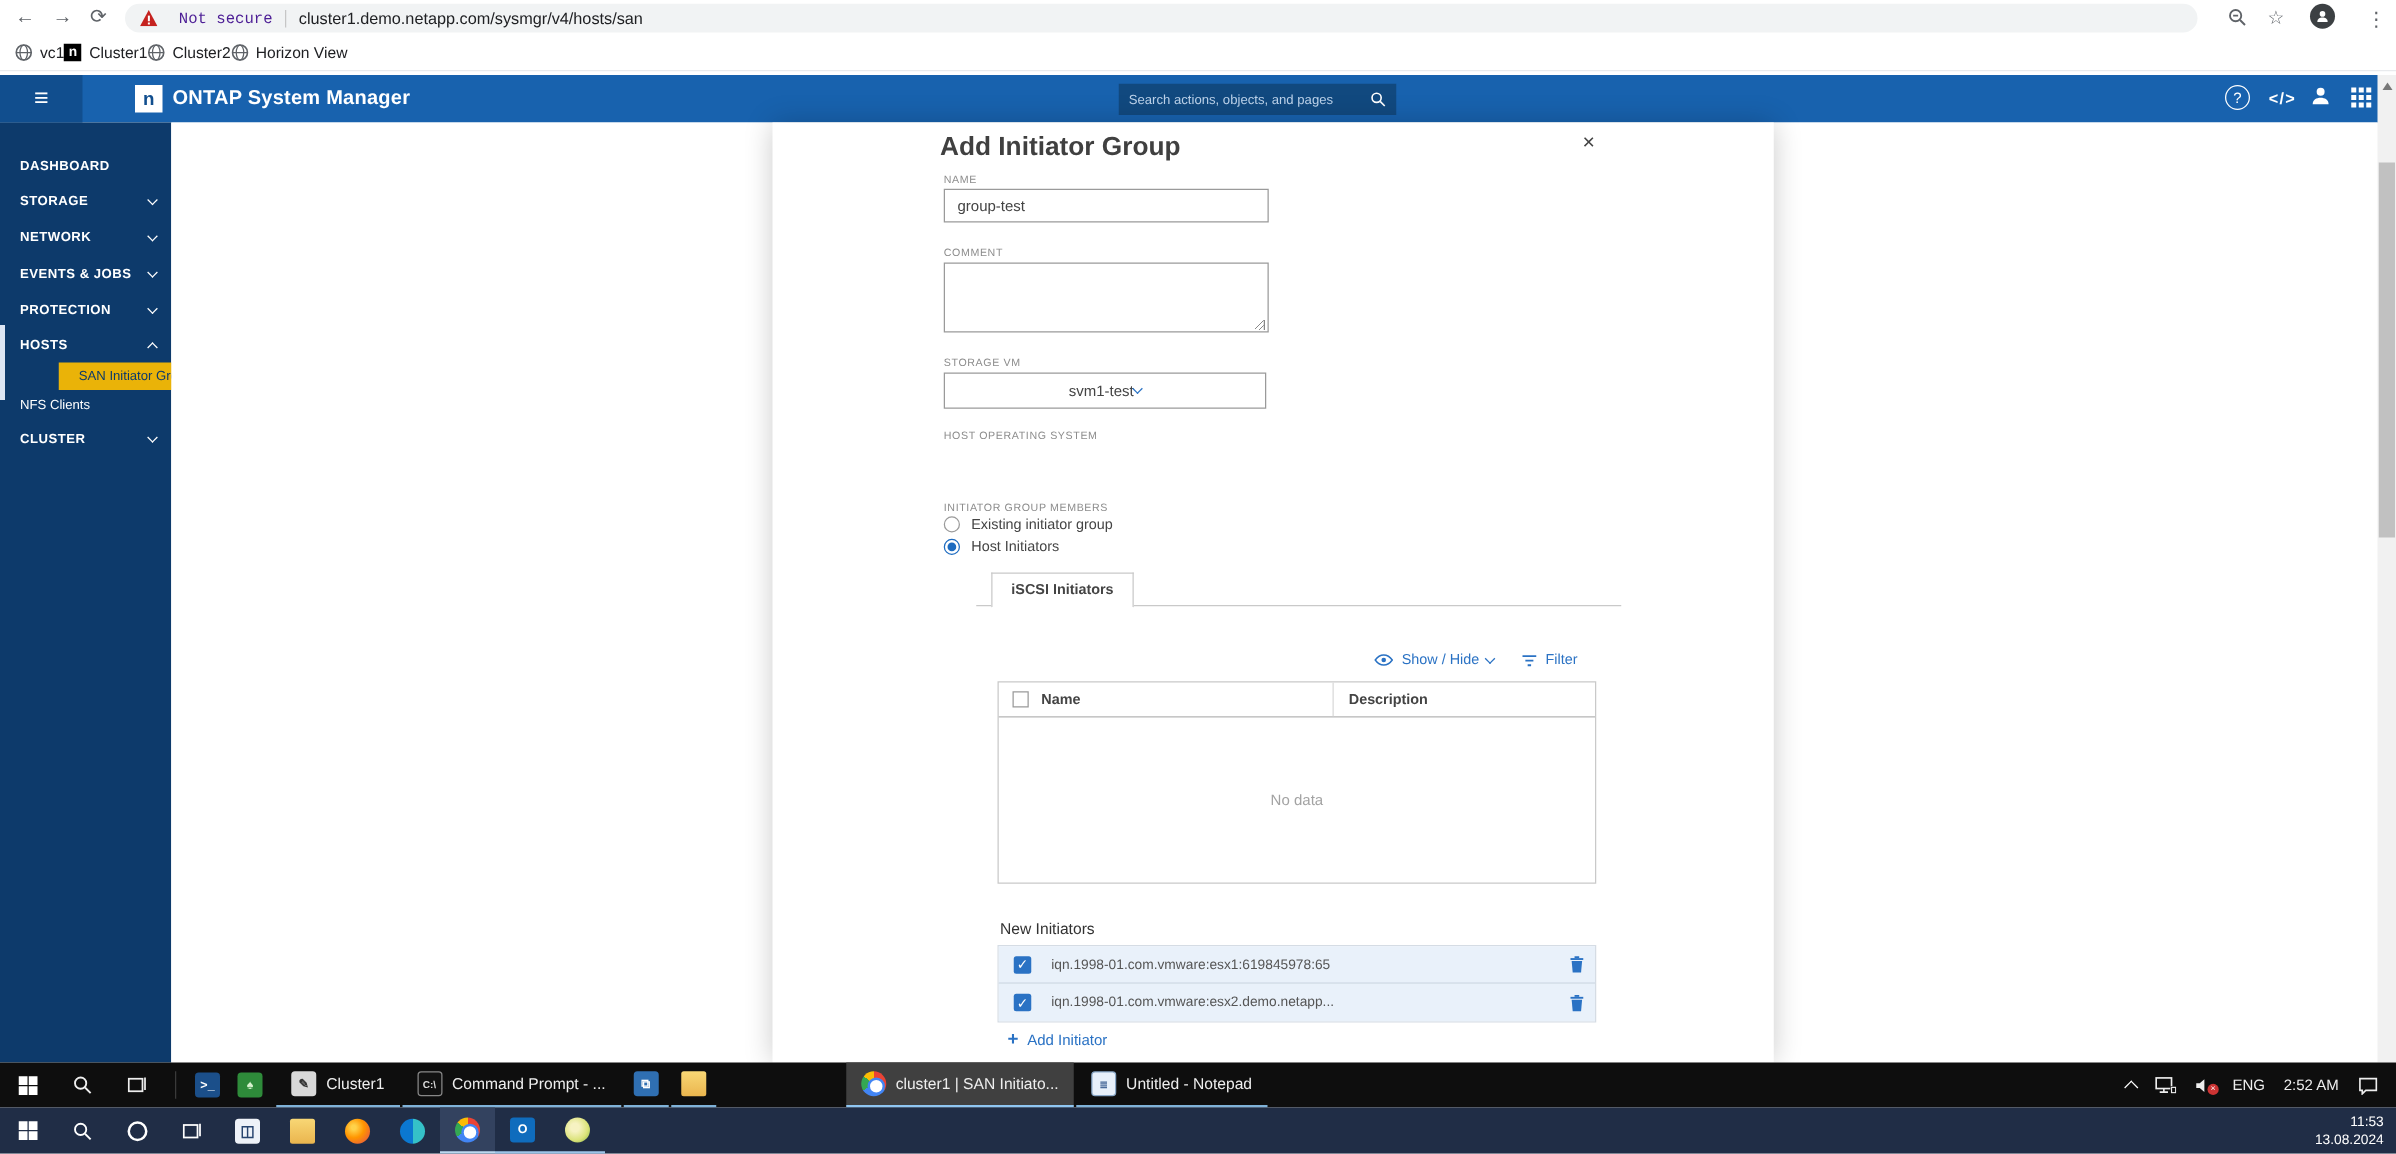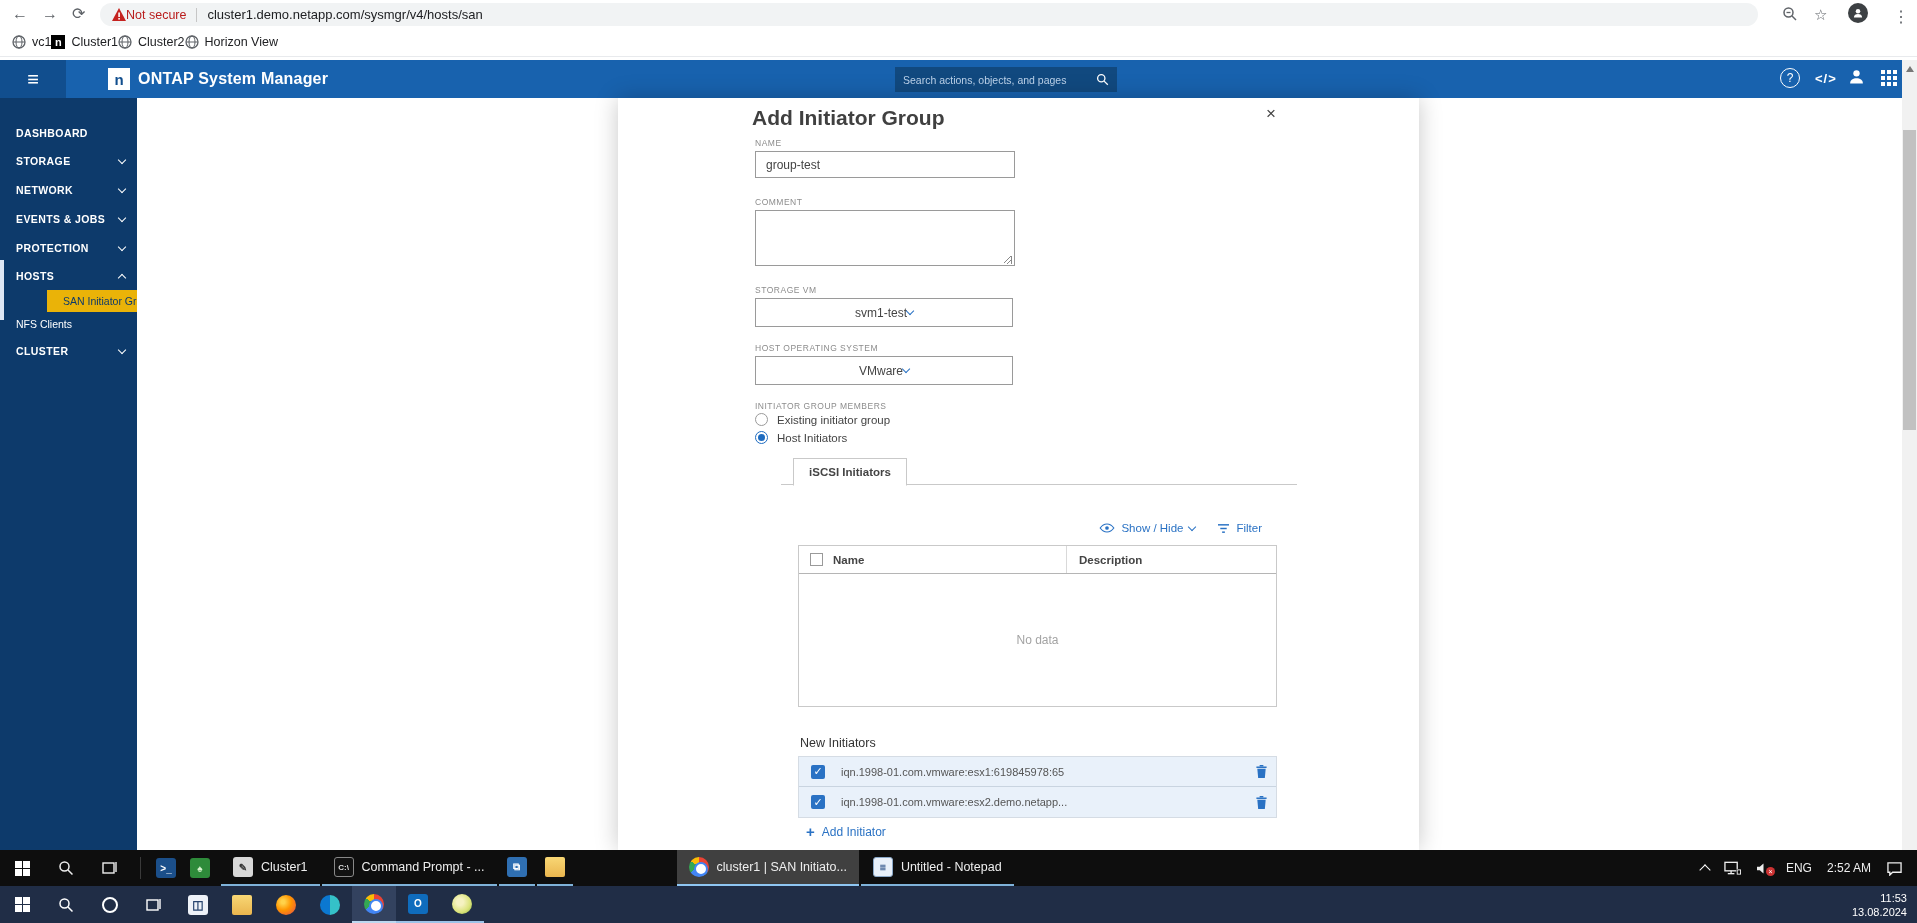--- a/index.html
+++ b/index.html
@@ -4,21 +4,21 @@
 <style>
   * { margin:0; padding:0; box-sizing:border-box; }
   html,body { width:1917px; height:923px; overflow:hidden; }
   body { font-family:"Liberation Sans", sans-serif; background:#fff; position:relative; }
   .abs { position:absolute; }
 
   
   #browser-top { left:0; top:0; width:1917px; height:60px; background:#fff; }
   .nav-glyph { font-size:16px; color:#5f6368; line-height:27px; cursor:pointer; }
   #address-bar { left:100px; top:3px; width:1658px; height:23px; background:#f1f3f4; border-radius:12px; display:flex; align-items:center; padding:0 12px; }
-  .notsecure { color:#b91c1c; font-size:12.5px; margin-left:0; }
+  .notsecure { color:#4c1d95; font-size:12.5px; margin-left:17px;font-family:Liberation Mono, monospace; }
   .addr-divider { width:1px; height:14px; background:#c6c6c6; margin:0 10px; }
   .url-text { color:#202124; font-size:13px; }
   #avatar-circle { width:20px; height:20px; border-radius:50%; background:#3c4043; color:#fff; display:flex; align-items:center; justify-content:center; }
   #bookmarks-bar { left:0; top:27px; width:1917px; height:30px; background:#fff; border-bottom:1px solid #e8eaed; display:flex; align-items:center; padding-left:12px; }
   .bookmark { display:flex; align-items:center; gap:6px; font-size:12.5px; color:#202124; cursor:pointer; }
   .netapp-sq { width:14px; height:14px; background:#000; color:#fff; font-size:11px; font-weight:bold; display:flex; align-items:center; justify-content:center; }
 
   
   #app-header { left:0; top:60px; width:1917px; height:38px; background:#1862ae; }
   #hamburger-block { left:0; top:0; width:66px; height:38px; background:#114e8e; color:#fff; font-size:20px; display:flex; align-items:center; justify-content:center; cursor:pointer; }
@@ -273,24 +273,20 @@
   <textarea id="comment-area" class="txt-input" style="left: 137px; top: 112px; width: 260px; height: 56px;"></textarea>
   <span class="resize-handle abs" style="left:386px;top:158px;"></span>
 
   <span class="field-label" style="left:137px;top:187px;">STORAGE VM</span>
   <div class="select-box" style="left:137px;top:200px;width:258px;height:29px;">
     <span>svm1-test</span>
     <span class="chev blue"></span>
   </div>
 
   <span class="field-label" style="left:137px;top:245px;">HOST OPERATING SYSTEM</span>
-  <div class="select-box" style="left:137px;top:258px;width:258px;height:29px;">
-    <span>VMware</span>
-    <span class="chev blue"></span>
-  </div>
 
   <span class="field-label" style="left:137px;top:303px;">INITIATOR GROUP MEMBERS</span>
   <div class="radio-row" style="left:137px;top:315px;">
     <span class="radio-outer"></span>
     <span>Existing initiator group</span>
   </div>
   <div class="radio-row" style="left:137px;top:333px;">
     <span class="radio-outer on"></span>
     <span>Host Initiators</span>
   </div>

